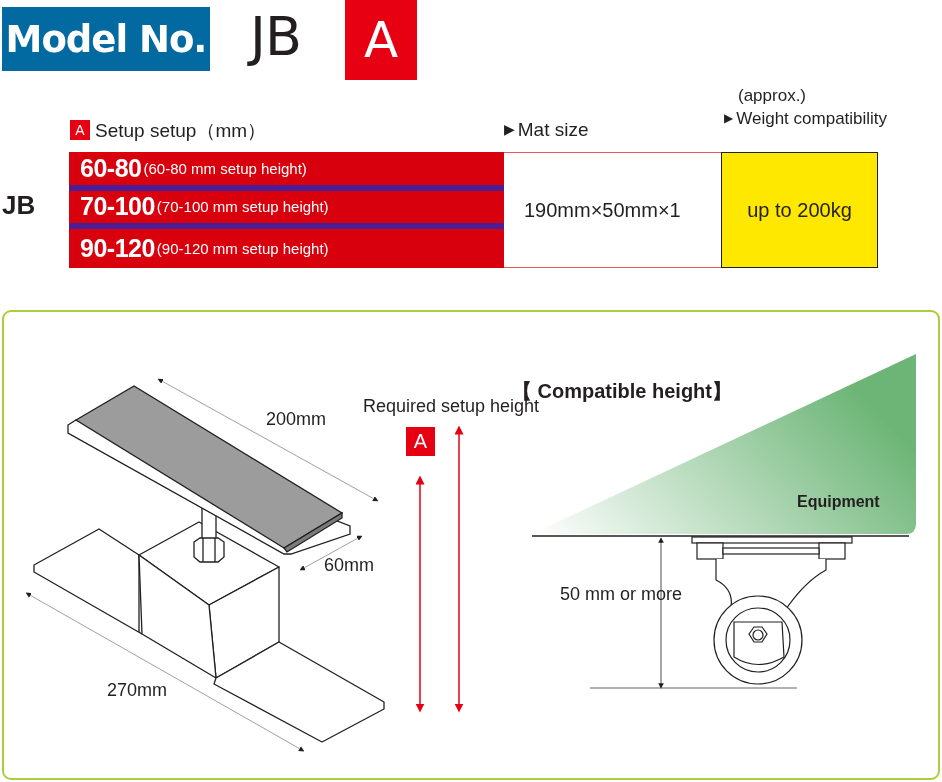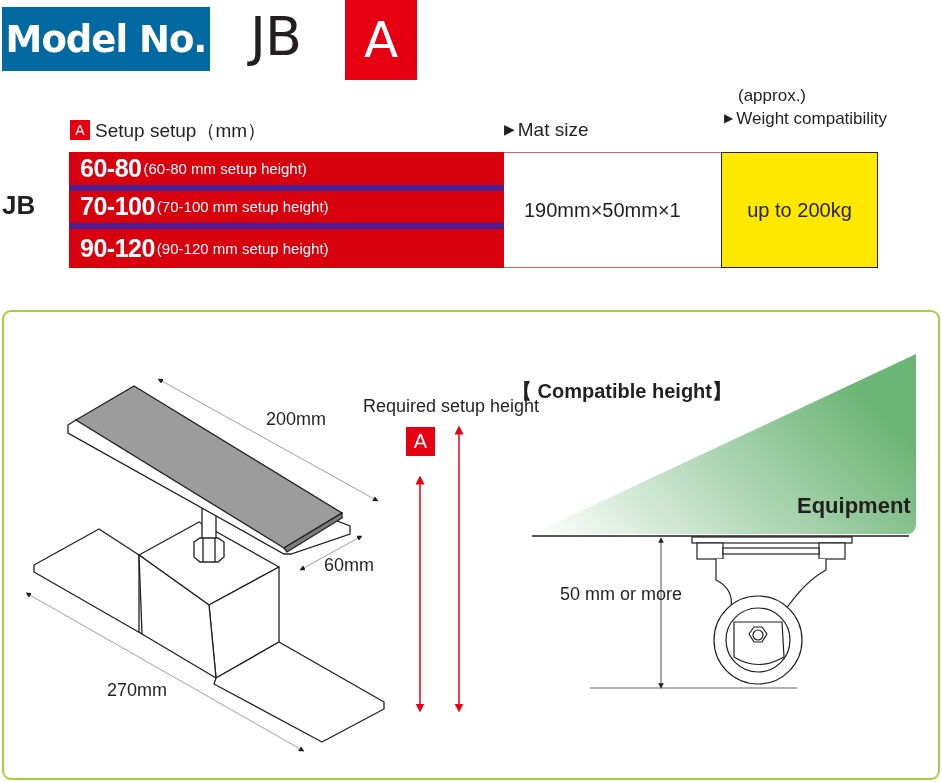--- a/index.html
+++ b/index.html
@@ -57,21 +57,21 @@
     }
 
     
     .panel {
       position: absolute; left: 2px; top: 310px; width: 938px; height: 470px;
       border: 2.5px solid #a8cf3a; border-radius: 9px; background: #fff;
     }
     .panel svg { position: absolute; left: 0; top: 0; }
     .diag-text { position: absolute; font-size: 18px; color: #231f20; white-space: nowrap; }
     .compat-title { position: absolute; left: 508px; top: 22px; font-size: 20px; font-weight: bold; white-space: nowrap; margin-top: 44px; }
-    .equip-label { position: absolute; left: 793px; top: 181px; font-size: 22px; font-weight: bold; }
+    .equip-label { position: absolute; left: 793px; top: 181px; font-size: 16px; font-weight: bold; }
     .a-box {
       position: absolute; left: 402px; top: 115px; width: 29px; height: 29px;
       background: #e60012; color: #fff; font-size: 20px; line-height: 29px; text-align: center;
     }
   </style>
 </head>
 <body>
 
 <div class="model-label">Model No.</div>
 <div class="model-code">JB</div>

